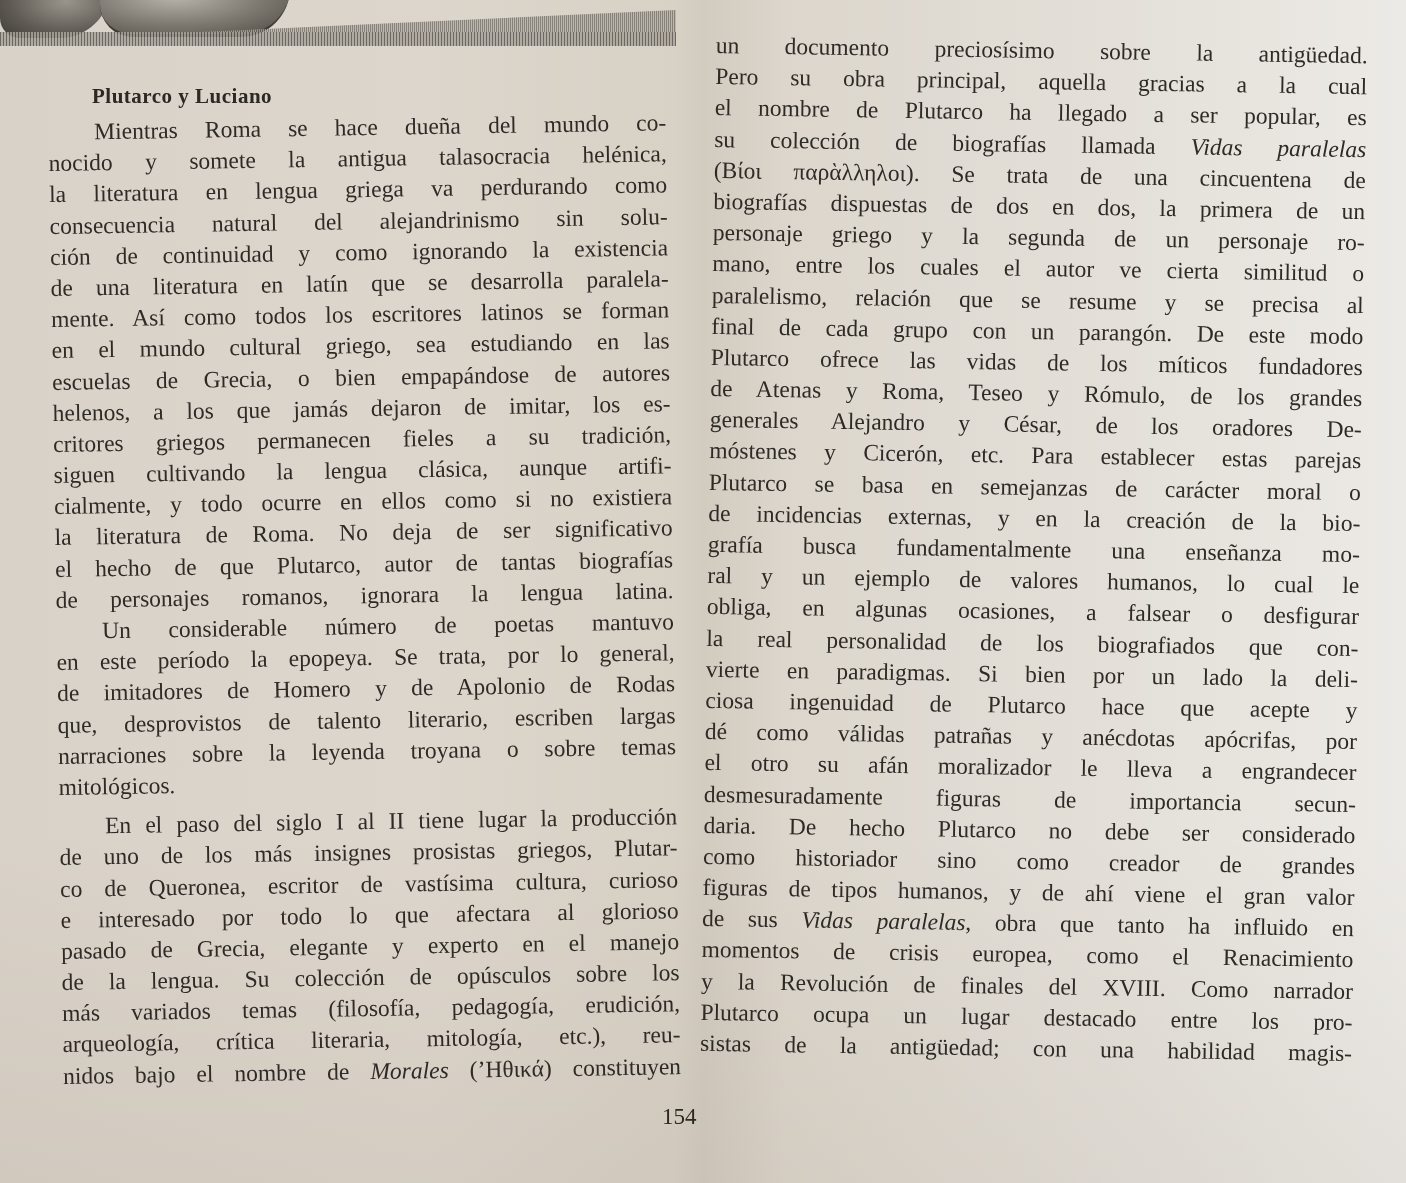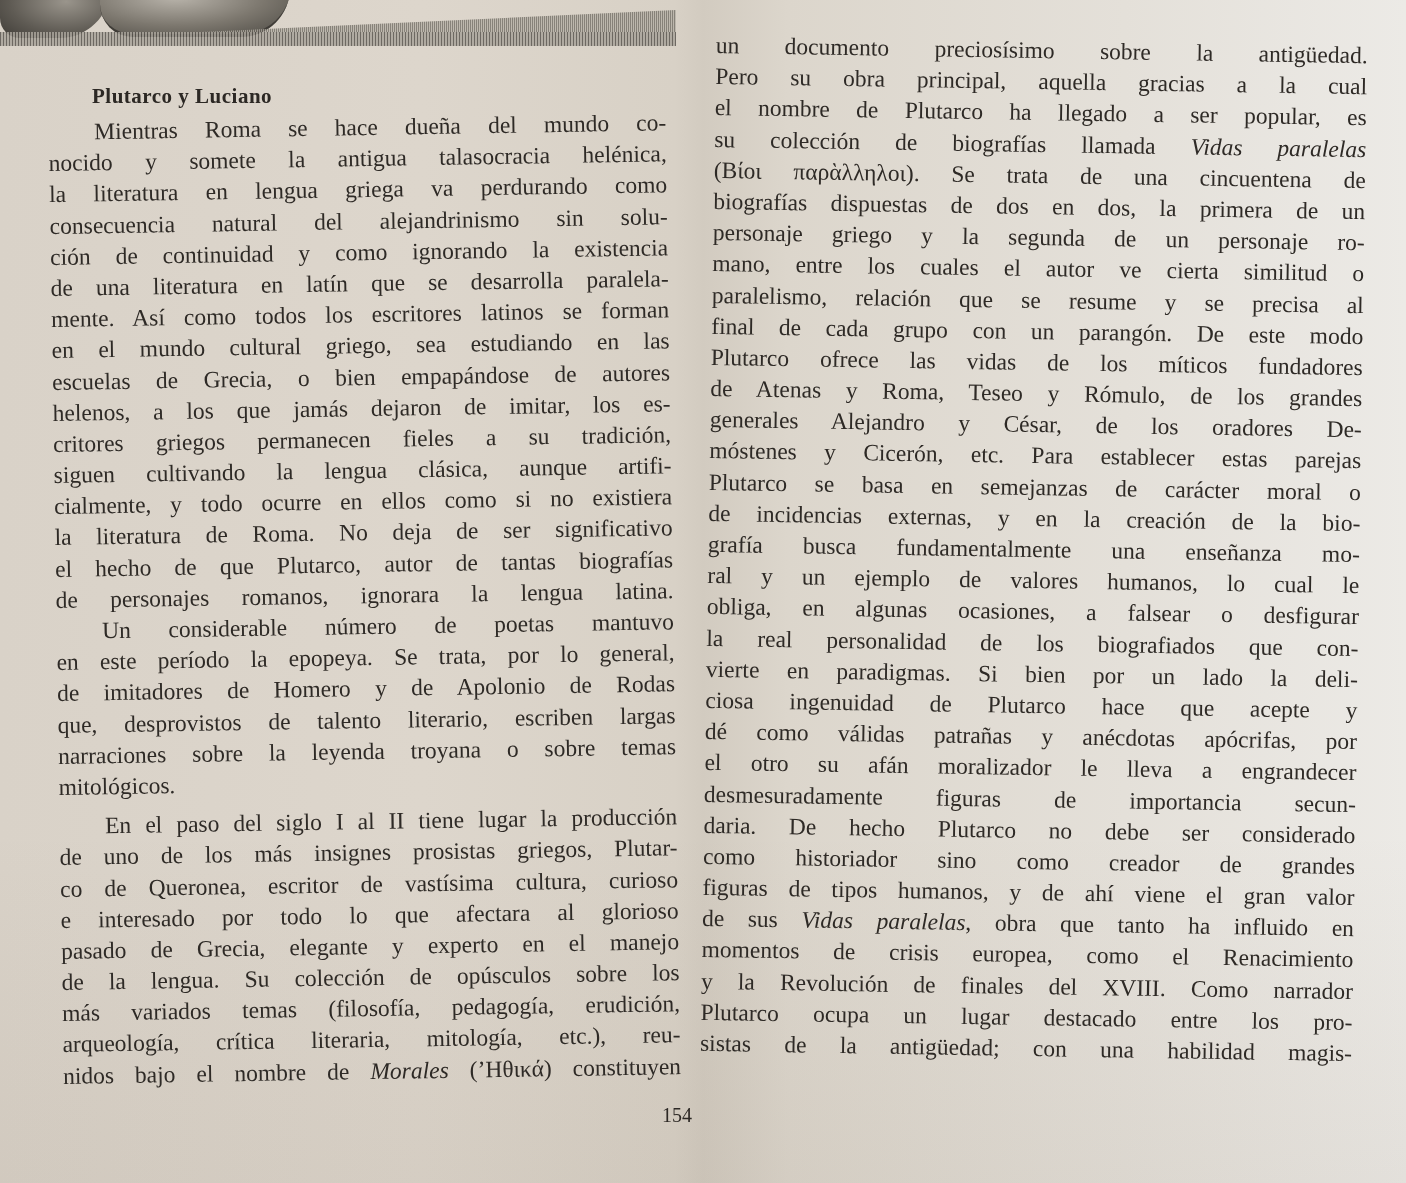--- a/index.html
+++ b/index.html
@@ -104,21 +104,21 @@
     .line.para-gap {
       margin-top: 8px;
     }
     .it {
       font-style: italic;
     }
     .page-number {
       position: absolute;
       left: 662px;
       top: 1104px;
-      font-size: 20px;
+      font-size: 23px;
       color: #2c2824;
     }
   </style>
 </head>
 <body>
 
 <div class="page-shade"></div>
 
 <div class="illustration">
   <div class="hand"></div>

